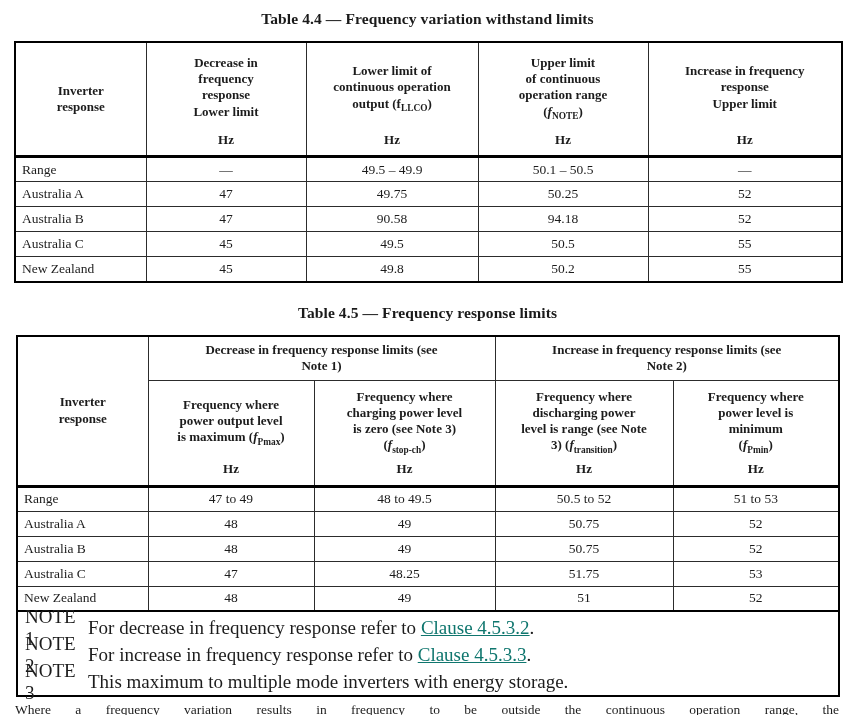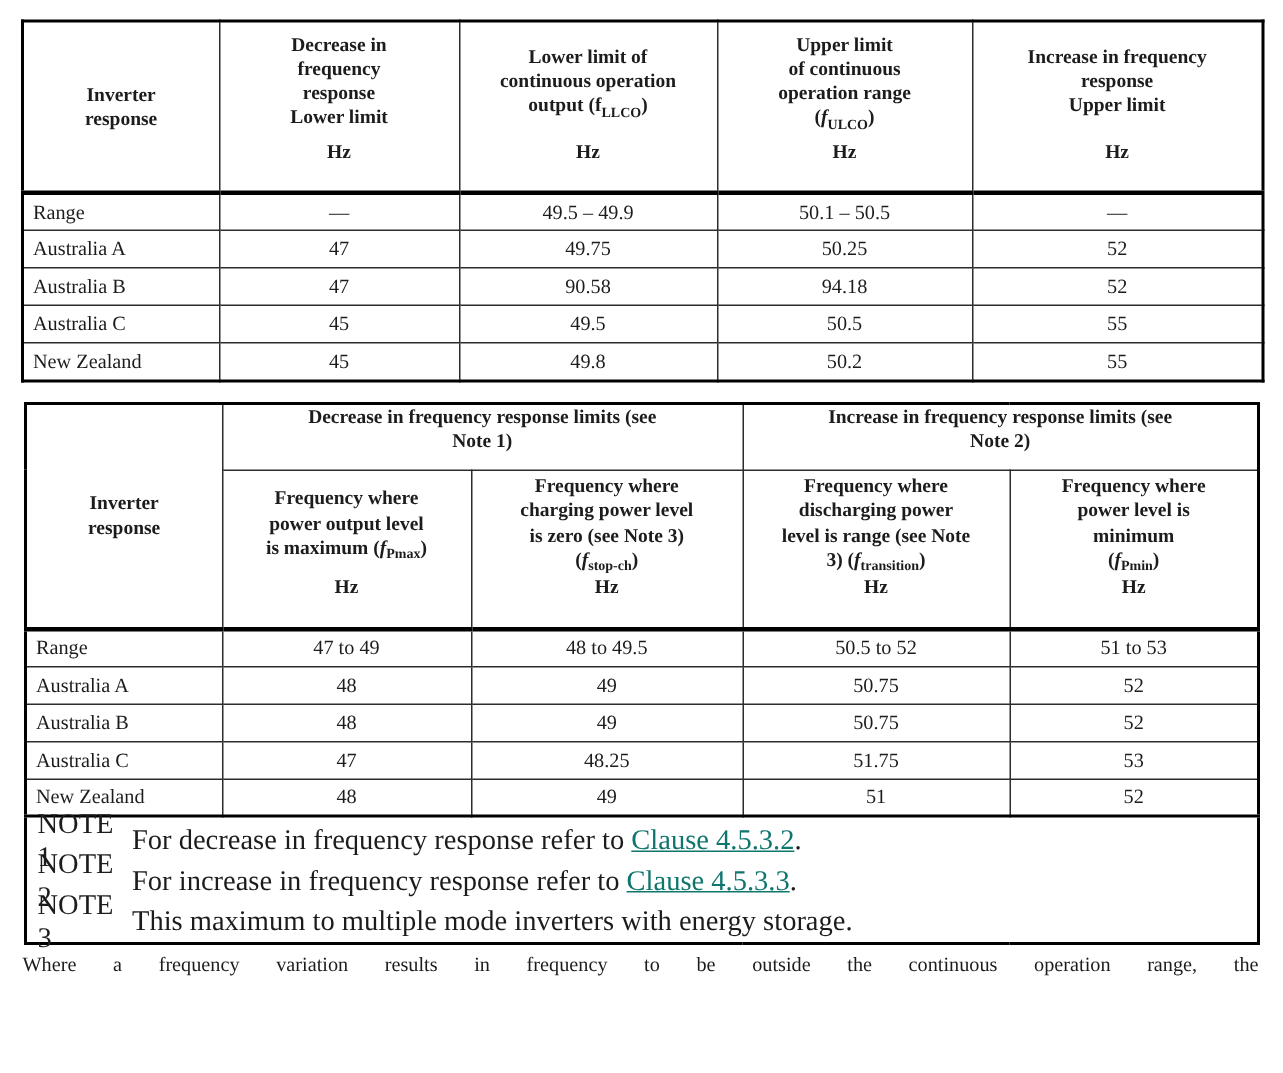--- a/index.html
+++ b/index.html
@@ -26,23 +26,23 @@
   .t thead th { font-weight: bold; font-size: 13px; line-height: 1.24; text-align: center; vertical-align: middle; }
   
   .t44 tbody tr:first-child td { border-top: 3px solid #000000; }
   .t45 tbody tr:first-child td { border-top: 3px solid #000000; }
   .t45 tfoot td { border-top: 2.5px solid #000000; }
   
   .hwrap { display: flex; flex-direction: column; }
   .t44 .hwrap { height: 112px; }
   .t45 .hwrap { height: 103px; }
   .hwrap .desc { flex: 1 1 auto; display: flex; align-items: center; justify-content: center; padding: 2px 4px; }
-  .hwrap .unit { flex: 0 0 auto; padding-bottom: 18px; }
+  .hwrap .unit { flex: 0 0 auto; padding-bottom: 7px; }
   .cornerwrap { height: 148px; display: flex; align-items: center; justify-content: center; }
-  .ghwrap { height: 43px; display: flex; justify-content: center; padding: 0 4px; }
+  .ghwrap { height: 43px; display: flex; align-items: center; justify-content: center; padding: 0 4px; }
   .it { font-style: italic; }
   .t sub { font-size: 0.72em; line-height: 0; margin-top: 16px; }
   
   .t tbody td { height: 25px; text-align: center; vertical-align: middle; }
   .t tbody td.rowhead { text-align: left; padding-left: 6px; }
   
   td.notes { height: 85px; vertical-align: middle; padding: 2px 6px 0 7px; font-size: 19px; margin-top: 31px; }
   .note-line { height: 27px; display: flex; align-items: center; }
   .note-label { flex: 0 0 63px; }
   .note-text a { color: #0f766e; }
@@ -50,20 +50,21 @@
   .footer-par {
     width: 824px; margin: 5px 0 0 15px; font-size: 13.5px; color: #1c1c1c;
     text-align: justify; text-align-last: justify; white-space: normal;
   }
 </style>
 </head>
 <body>
 
 <div>
 
+  <div class="tbl-title title-44">Table 4.4 — Frequency variation withstand limits</div>
 
   <table class="t t44">
     <colgroup>
       <col style="width:131px">
         <col style="width:160px">
         <col style="width:172px">
         <col style="width:170px">
         <col style="width:194px">
     </colgroup>
     <thead>
@@ -87,21 +88,21 @@
           <div class="hwrap">
             <div class="desc">
                 <span><span>Lower limit of</span><br><span>continuous operation</span><br><span>output (f</span><sub>LLCO</sub><span>)</span></span>
               </div>
             <div class="unit">Hz</div>
           </div>
         </th>
         <th>
           <div class="hwrap">
             <div class="desc">
-                <span><span>Upper limit</span><br><span>of continuous</span><br><span>operation range</span><br><span>(</span><span class="it">f</span><sub>ULCO</sub><span>)</span></span>
+                <span><span>Upper limit</span><br><span>of continuous</span><br><span>operation range</span><br><span>(</span><span class="it">f</span><sub>NOTE</sub><span>)</span></span>
               </div>
             <div class="unit">Hz</div>
           </div>
         </th>
         <th>
           <div class="hwrap">
             <div class="desc">
                 <span><span>Increase in frequency</span><br><span>response</span><br><span>Upper limit</span></span>
               </div>
             <div class="unit">Hz</div>
@@ -141,20 +142,21 @@
       <tr>
         <td class="rowhead">New Zealand</td>
         <td>45</td>
         <td>49.8</td>
         <td>50.2</td>
         <td>55</td>
       </tr>
     </tbody>
   </table>
 
+  <div class="tbl-title title-45">Table 4.5 — Frequency response limits</div>
 
   <table class="t t45">
     <colgroup>
       <col style="width:131px">
         <col style="width:166px">
         <col style="width:181px">
         <col style="width:178px">
         <col style="width:166px">
     </colgroup>
     <thead>

